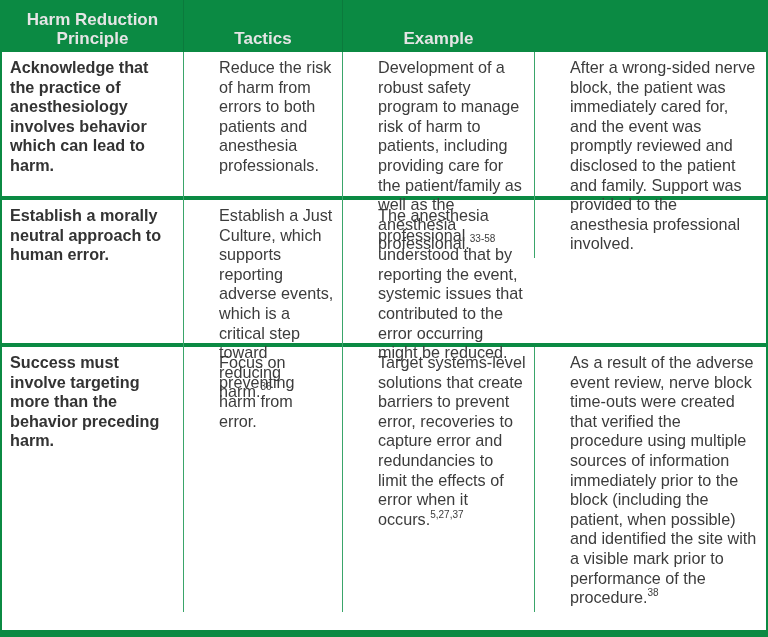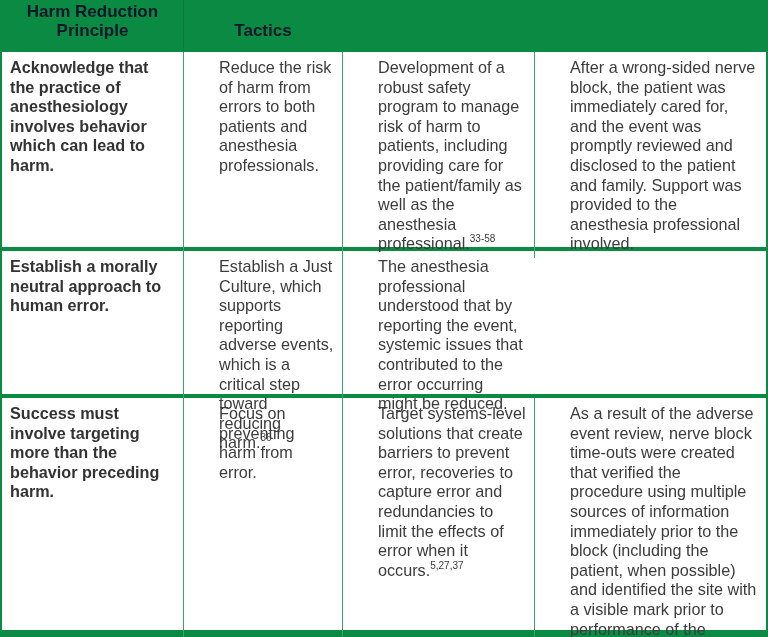--- a/index.html
+++ b/index.html
@@ -7,48 +7,49 @@
   .tbl {
     position:relative; width:768px; height:637px; box-sizing:border-box;
     border-left:2px solid #0b8a43; border-right:2px solid #0b8a43;
     border-bottom:7px solid #0b8a43;
   }
   .hdr {
     display:grid; grid-template-columns:181px 159px 192px 1fr;
     background:#0b8a43; height:52px;
   }
   .hdr > div {
-    color:#0f172a; font-weight:bold; font-size:17px; line-height:19px;
+    color:#e5e5e5; font-weight:bold; font-size:17px; line-height:19px;
     display:flex; align-items:flex-end; justify-content:center; text-align:center;
-    padding-bottom:12px; box-sizing:border-box;
+    padding-bottom:4px; box-sizing:border-box;
   }
   .hdr > div + div { border-left:1px solid #0b7a3c; }
   .row {
     display:grid; grid-template-columns:181px 159px 192px 1fr;
     border-top:4px solid #0b8a43; box-sizing:border-box;
   }
   .row.first { border-top:none; }
   .row > div {
     font-size:16.2px; line-height:19.6px; color:#3c3c3c;
     padding:6px 8px 4px 8px; box-sizing:border-box;
   }
   .row > div + div { border-left:1.5px solid #3aa56a;padding-left:35px; }
   .row > div.p { font-weight:bold; color:#333333; padding-left:8px; }
   sup { font-size:10px; line-height:0; vertical-align:7px; }
-  .r1 { height:195px; }
+  .r1 { height:144px; }
   .r2 { height:147px; }
   .r3 { height:240px; }
 </style>
 </head>
 <body>
 
 <div class="tbl">
   <div class="hdr">
     <div>Harm Reduction Principle</div>
     <div>Tactics</div>
+    <div>Example</div>
   </div>
 
   <div class="row first r1">
     <div class="p"><span>Acknowledge that the practice of anesthesiology involves behavior which can lead to harm.</span></div>
     <div><span>Reduce the risk of harm from errors to both patients and anesthesia professionals.</span><sup></sup></div>
     <div><span>Development of a robust safety program to manage risk of harm to patients, including providing care for the patient/family as well as the anesthesia professional.</span><sup>33-58</sup></div>
     <div><span>After a wrong-sided nerve block, the patient was immediately cared for, and the event was promptly reviewed and disclosed to the patient and family. Support was provided to the anesthesia professional involved.</span><sup></sup></div>
   </div>
 
   <div class="row r2">

